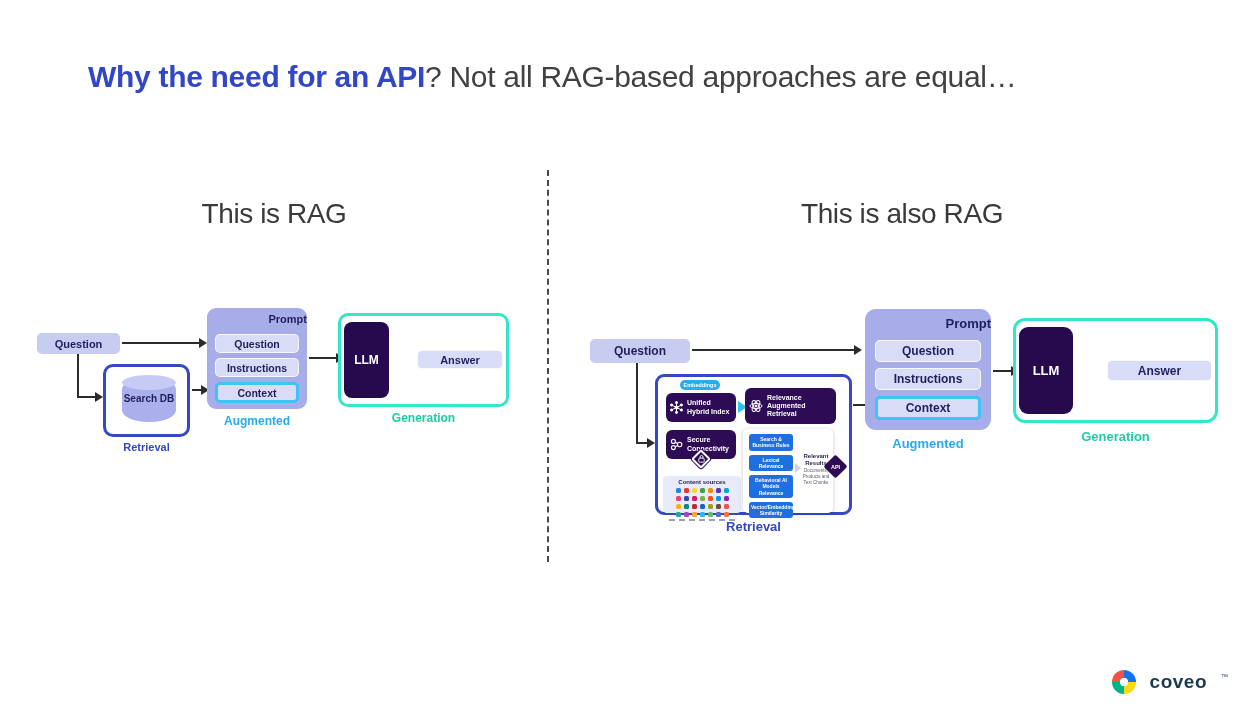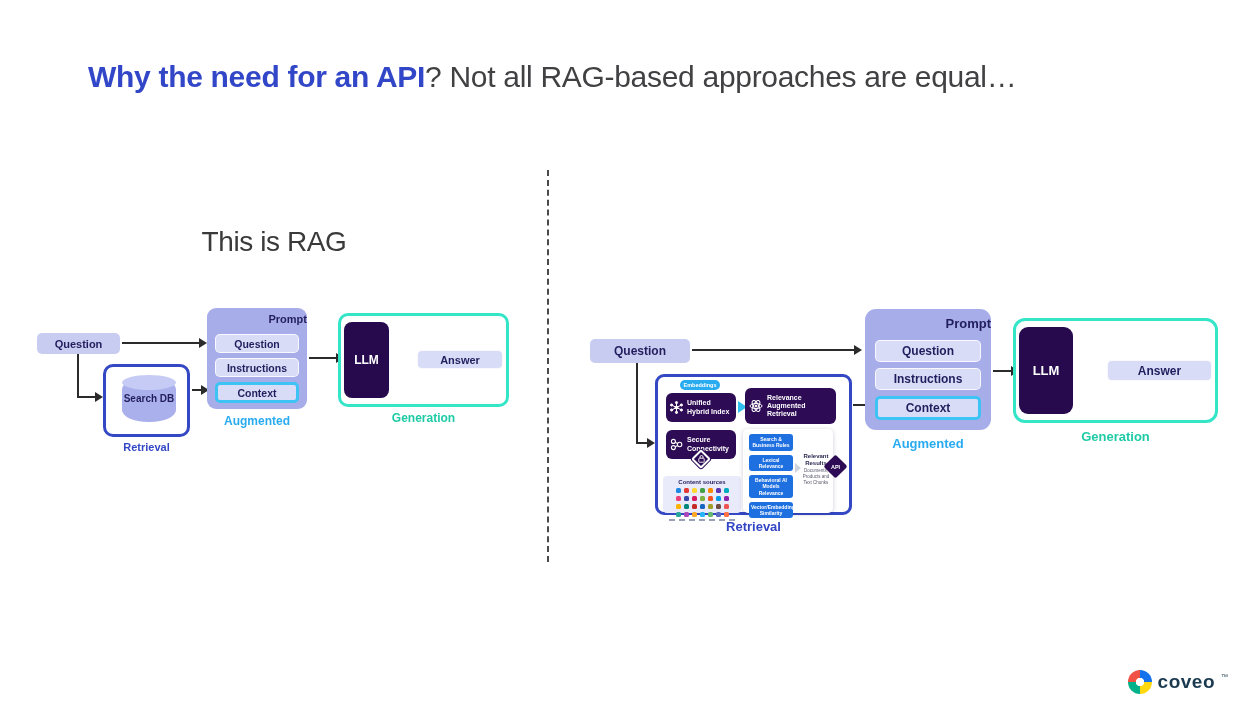--- a/index.html
+++ b/index.html
@@ -62,40 +62,41 @@
   .src-box { background:#E9EBFA; border-radius:4px; }
   .src-title { font-size:6px; font-weight:bold; color:#221E5E; text-align:center; margin-top:3px; }
   .src-grid { display:grid; grid-template-columns:repeat(7, 5px); gap:3px; justify-content:center; margin-top:3px; }
   .src-dot { width:5px; height:5px; border-radius:1.5px; display:block; }
   .src-lbls { display:flex; gap:4px; justify-content:center; margin-top:2px; }
   .src-lbls i { width:6px; height:2px; background:#9aa0b5; display:block; }
   .rr-title { font-size:6px; font-weight:bold; color:#2b2950; line-height:1.2; }
   .rr-cap { font-size:4.5px; color:#5a5a6e; line-height:1.25; margin-top:1px; }
 
   
-  .logo { right:28px; top:670px; display:flex; align-items:center; gap:6px; }
+  .logo { right:28px; top:670px; display:flex; align-items:center; gap:14px; }
   .pinwheel { width:24px; height:24px; border-radius:50%;
       background:
         radial-gradient(circle at center, #ffffff 0 4px, transparent 4.5px),
         conic-gradient(#1372EC 0 90deg, #FFD910 90deg 180deg, #00B189 180deg 270deg, #F05245 270deg 360deg); }
   .logo-word { font-size:19px; font-weight:bold; color:#1B3A50; letter-spacing:0.5px; }
   .logo-tm { font-size:7px; color:#1B3A50; vertical-align:top; position:relative; top:-6px; }
 </style>
 </head>
 <body>
 
 <div class="stage">
 
   <h1 class="abs title">
     <span class="hl">Why the need for an API</span><span class="rest">? Not all RAG-based approaches are equal…</span>
   </h1>
 
   <div class="abs divider"></div>
 
-  <div class="abs panel-heading" style="left:0; top:198px; width:548px;margin-top:28px;">This is RAG</div>
+  <div class="abs panel-heading" style="left:0; top:198px; width:548px;">This is RAG</div>
+  <div class="abs panel-heading" style="left:548px; top:198px; width:708px;">This is also RAG</div>
 
   <div class="abs pill q-pill" style="left:37px; top:333px; width:83px; height:21px; font-size:11px;">Question</div>
 
   <div class="hline head" style="left:122px; top:342px; width:77px;"></div>
   <div class="vline" style="left:77px; top:354px; height:44px;"></div>
   <div class="hline head" style="left:77px; top:396px; width:18px;"></div>
   <div class="hline head" style="left:192px; top:389px; width:9px;"></div>
   <div class="hline head" style="left:309px; top:357px; width:27px;"></div>
   <div class="hline head" style="left:391px; top:359px; width:18px;"></div>
 

